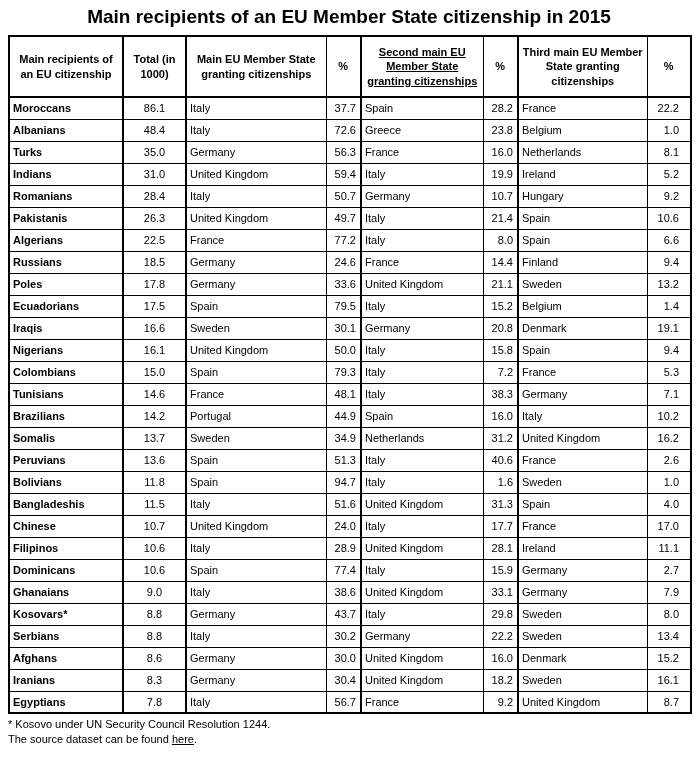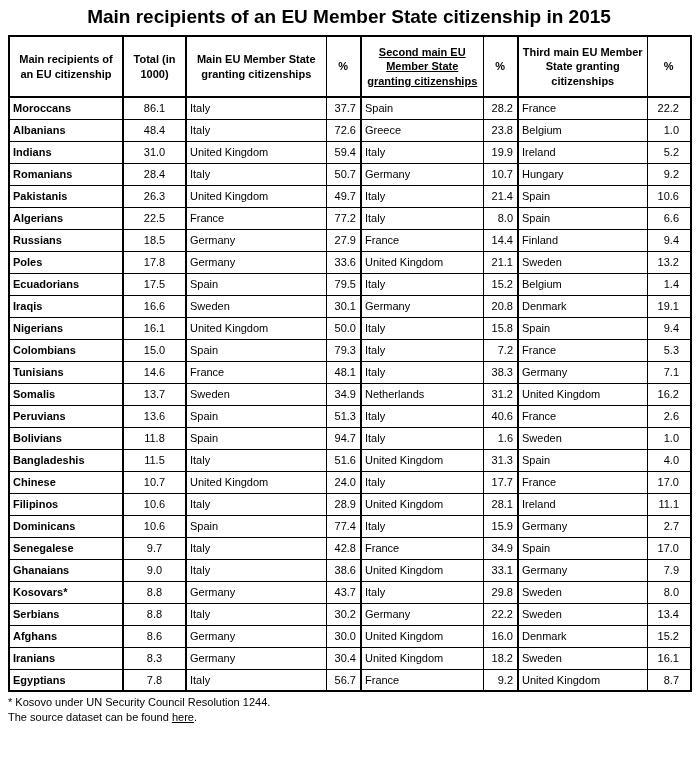--- a/index.html
+++ b/index.html
@@ -114,20 +114,30 @@
         <td class="c0">Albanians</td>
         <td class="c1">48.4</td>
         <td class="c2">Italy</td>
         <td class="c3">72.6</td>
         <td class="c4">Greece</td>
         <td class="c5">23.8</td>
         <td class="c6">Belgium</td>
         <td class="c7">1.0</td>
       </tr>
       <tr>
+        <td class="c0">Turks</td>
+        <td class="c1">35.0</td>
+        <td class="c2">Germany</td>
+        <td class="c3">56.3</td>
+        <td class="c4">France</td>
+        <td class="c5">16.0</td>
+        <td class="c6">Netherlands</td>
+        <td class="c7">8.1</td>
+      </tr>
+      <tr>
         <td class="c0">Indians</td>
         <td class="c1">31.0</td>
         <td class="c2">United Kingdom</td>
         <td class="c3">59.4</td>
         <td class="c4">Italy</td>
         <td class="c5">19.9</td>
         <td class="c6">Ireland</td>
         <td class="c7">5.2</td>
       </tr>
       <tr>
@@ -157,21 +167,21 @@
         <td class="c3">77.2</td>
         <td class="c4">Italy</td>
         <td class="c5">8.0</td>
         <td class="c6">Spain</td>
         <td class="c7">6.6</td>
       </tr>
       <tr>
         <td class="c0">Russians</td>
         <td class="c1">18.5</td>
         <td class="c2">Germany</td>
-        <td class="c3">27.9</td>
+        <td class="c3">24.6</td>
         <td class="c4">France</td>
         <td class="c5">14.4</td>
         <td class="c6">Finland</td>
         <td class="c7">9.4</td>
       </tr>
       <tr>
         <td class="c0">Poles</td>
         <td class="c1">17.8</td>
         <td class="c2">Germany</td>
         <td class="c3">33.6</td>
@@ -224,20 +234,30 @@
         <td class="c0">Tunisians</td>
         <td class="c1">14.6</td>
         <td class="c2">France</td>
         <td class="c3">48.1</td>
         <td class="c4">Italy</td>
         <td class="c5">38.3</td>
         <td class="c6">Germany</td>
         <td class="c7">7.1</td>
       </tr>
       <tr>
+        <td class="c0">Brazilians</td>
+        <td class="c1">14.2</td>
+        <td class="c2">Portugal</td>
+        <td class="c3">44.9</td>
+        <td class="c4">Spain</td>
+        <td class="c5">16.0</td>
+        <td class="c6">Italy</td>
+        <td class="c7">10.2</td>
+      </tr>
+      <tr>
         <td class="c0">Somalis</td>
         <td class="c1">13.7</td>
         <td class="c2">Sweden</td>
         <td class="c3">34.9</td>
         <td class="c4">Netherlands</td>
         <td class="c5">31.2</td>
         <td class="c6">United Kingdom</td>
         <td class="c7">16.2</td>
       </tr>
       <tr>
@@ -294,30 +314,20 @@
         <td class="c0">Dominicans</td>
         <td class="c1">10.6</td>
         <td class="c2">Spain</td>
         <td class="c3">77.4</td>
         <td class="c4">Italy</td>
         <td class="c5">15.9</td>
         <td class="c6">Germany</td>
         <td class="c7">2.7</td>
       </tr>
       <tr>
-        <td class="c0">Senegalese</td>
-        <td class="c1">9.7</td>
-        <td class="c2">Italy</td>
-        <td class="c3">42.8</td>
-        <td class="c4">France</td>
-        <td class="c5">34.9</td>
-        <td class="c6">Spain</td>
-        <td class="c7">17.0</td>
-      </tr>
-      <tr>
         <td class="c0">Ghanaians</td>
         <td class="c1">9.0</td>
         <td class="c2">Italy</td>
         <td class="c3">38.6</td>
         <td class="c4">United Kingdom</td>
         <td class="c5">33.1</td>
         <td class="c6">Germany</td>
         <td class="c7">7.9</td>
       </tr>
       <tr>

